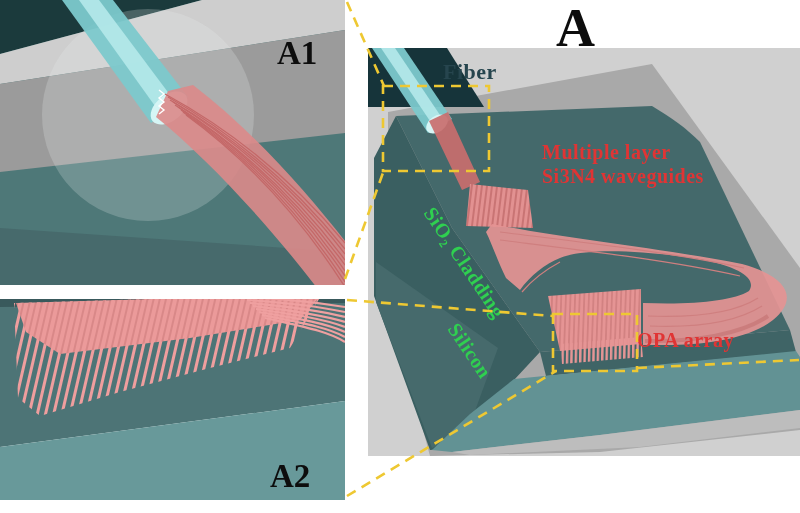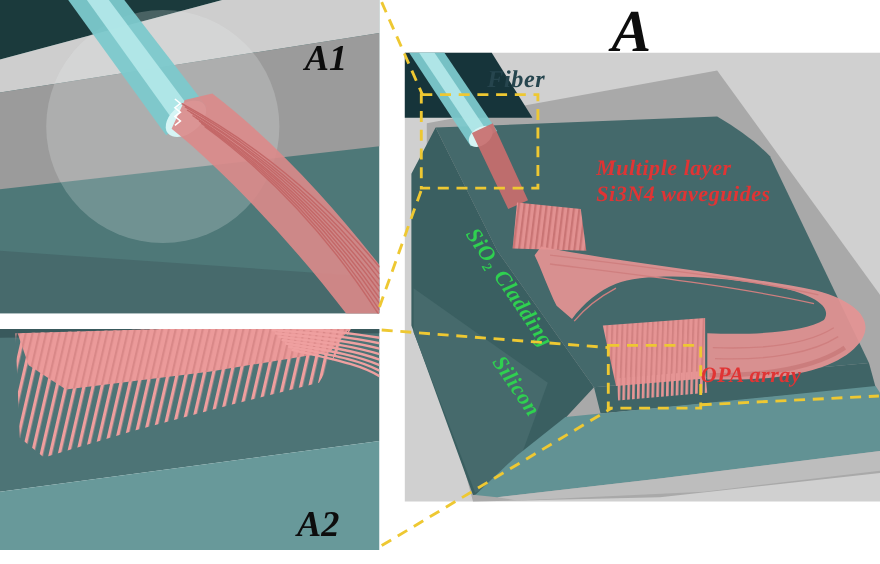--- a/index.html
+++ b/index.html
@@ -1,17 +1,17 @@
 <!DOCTYPE html>
 <html><head>
 <meta charset="utf-8">
 <style>
   html,body{margin:0;padding:0;background:#ffffff;}
   .stage{position:relative;width:800px;height:513px;background:#ffffff;overflow:hidden;
-         font-family:"Liberation Serif", serif;font-style:italic;}
+         font-family:"Liberation Serif", serif;}
   svg{position:absolute;left:0;top:0;display:block;}
   text{font-family:"Liberation Serif", serif;font-weight:bold;}
   .panel-label{font-size:33px;}
   .main-label{font-size:54px;}
   .ann{font-size:20px;letter-spacing:.5px;}
   .ann-fiber{font-size:22px;}
 </style>
 </head>
 <body>
 

